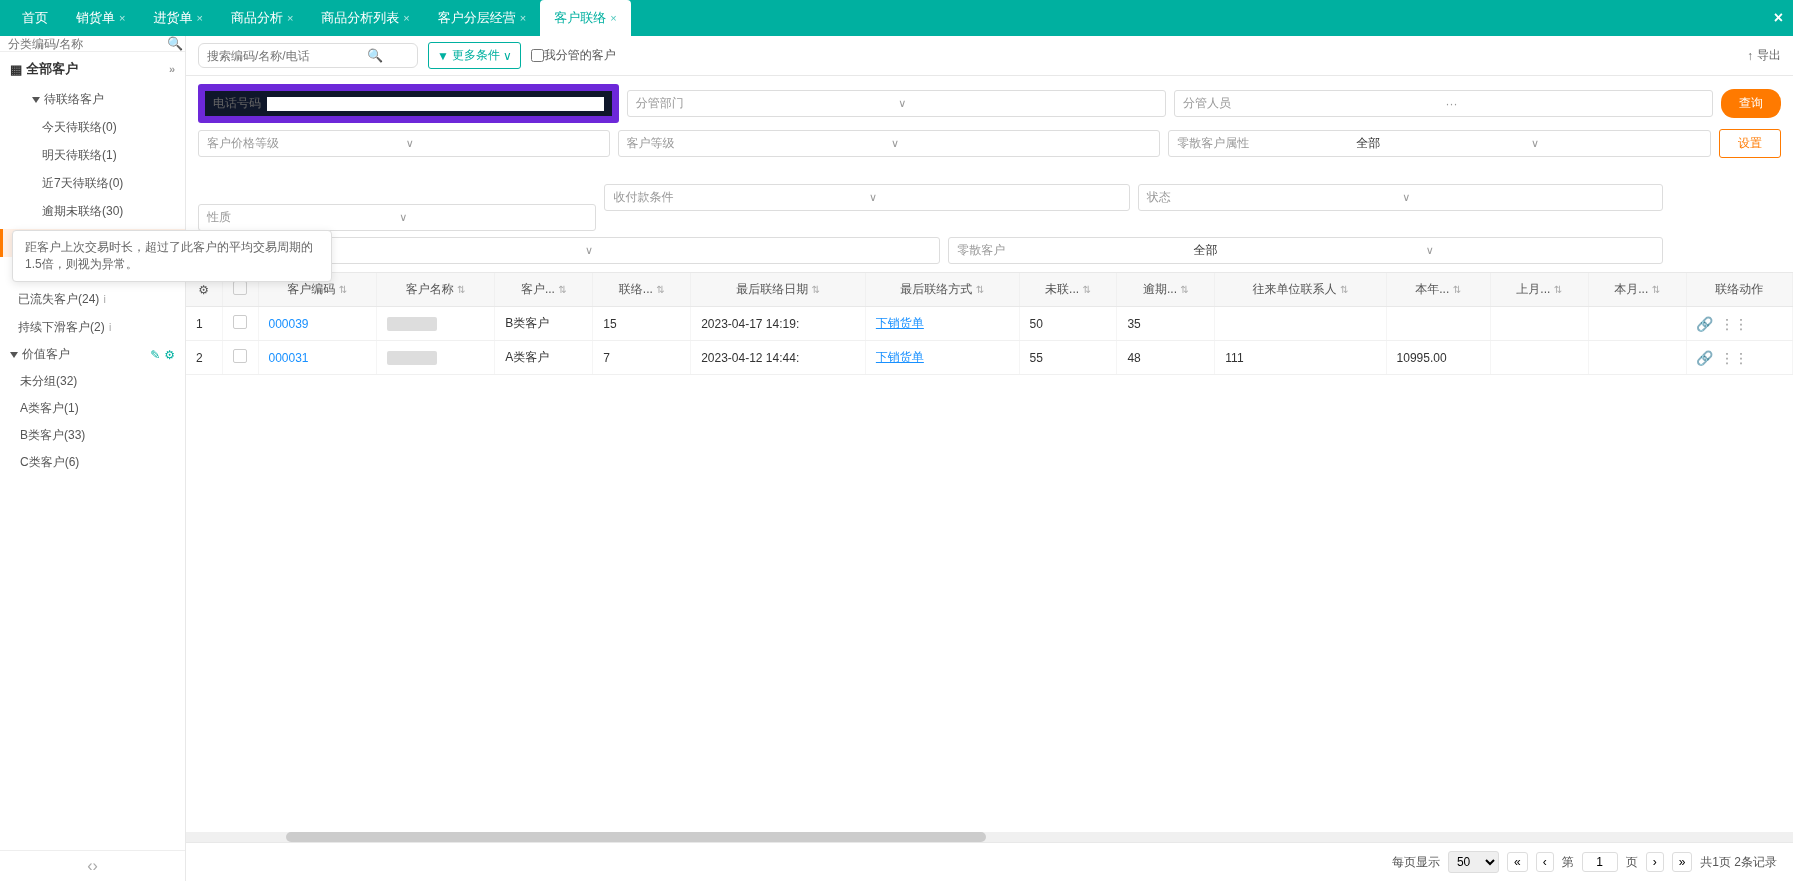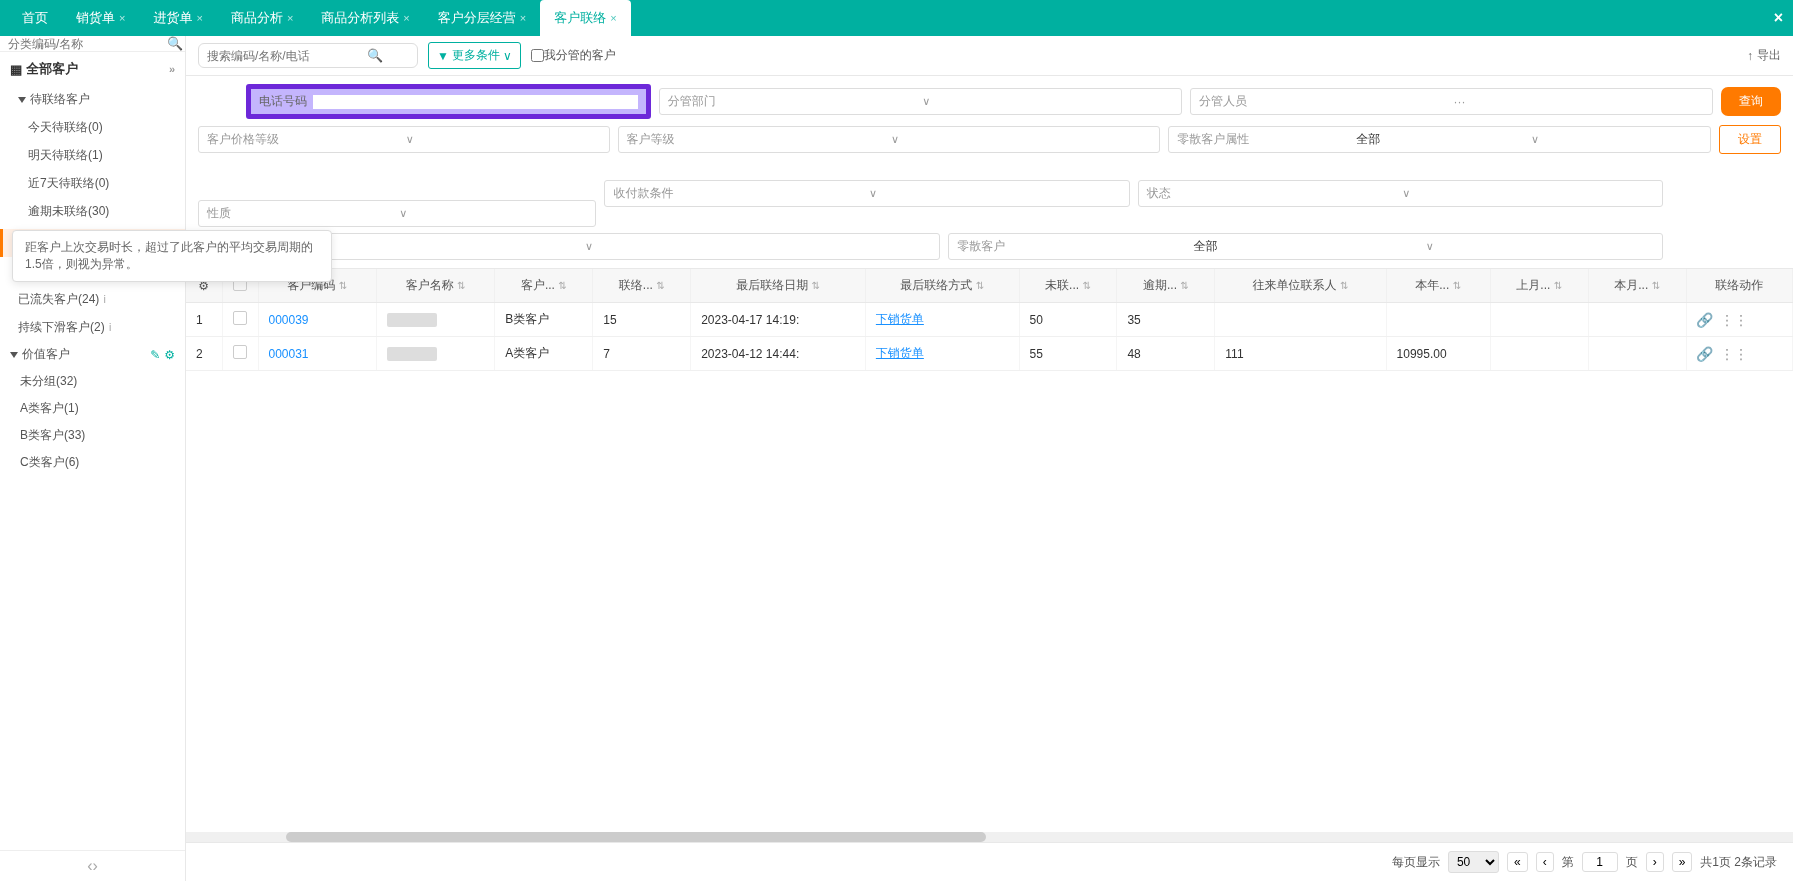--- a/index.html
+++ b/index.html
@@ -33,21 +33,21 @@
       flex: 1; border: none; outline: none; font-size: 12px; color: #666;
     }
     .sidebar-search .search-icon { color: #999; font-size: 13px; cursor: pointer; }
 
     .sidebar-section-header {
       display: flex; align-items: center; padding: 8px 10px; font-size: 13px; font-weight: bold; color: #333; cursor: pointer; justify-content: space-between;
     }
     .sidebar-section-header .left { display: flex; align-items: center; gap: 4px; }
     .sidebar-collapse-btn { font-size: 11px; color: #999; cursor: pointer; }
 
-    .sidebar-group { padding: 0 0 4px 0; }
+    .sidebar-group { padding: 0 0 4px 0; margin-left: 14px; }
     .sidebar-group-title {
       display: flex; align-items: center; padding: 5px 10px 5px 18px; font-size: 12px; color: #555; cursor: pointer; font-weight: 500; gap: 4px;
     }
     .sidebar-item {
       padding: 5px 10px 5px 28px; font-size: 12px; color: #555; cursor: pointer; line-height: 1.5;
     }
     .sidebar-item.active { background: #fff0e6; color: #ff7a00; border-left: 3px solid #ff7a00; font-weight: bold; }
 
     .sidebar-value-group { padding: 0 0 4px 0; }
     .sidebar-value-header {
@@ -86,31 +86,31 @@
     }
 
     
     .adv-filter {
       background: #fff; border-bottom: 1px solid #e8e8e8; padding: 8px 12px; display: flex; flex-direction: column; gap: 6px;
     }
     .adv-filter-row {
       display: flex; align-items: center; gap: 8px;
     }
     .filter-field {
-      display: flex; align-items: center; flex: 1; border: 5px solid #6d28d9; border-radius: 3px; padding: 4px 8px; gap: 6px; background: #c4b5fd; min-width: 0; margin-left: 48px;
+      display: flex; align-items: center; flex: 1; border: 7px solid #6d28d9; border-radius: 3px; padding: 4px 8px; gap: 6px; background: #0f172a; min-width: 0;
     }
     .filter-field label { color: #666; font-size: 12px; white-space: nowrap; }
     .filter-field input { border: none; outline: none; flex: 1; font-size: 12px; color: #333; min-width: 0; }
     .filter-dropdown {
       display: flex; align-items: center; flex: 1; border: 1px solid #ddd; border-radius: 3px; padding: 4px 8px; gap: 4px; background: #fff; cursor: pointer; min-width: 0;
     }
     .filter-dropdown span { flex: 1; font-size: 12px; color: #999; }
     .filter-dropdown .chevron { color: #999; font-size: 11px; }
     .query-btn {
-      background: #ff7a00; color: #fff; border: none; border-radius: 7px; padding: 6px 18px; font-size: 12px; cursor: pointer; white-space: nowrap;
+      background: #ff7a00; color: #fff; border: none; border-radius: 13px; padding: 6px 18px; font-size: 12px; cursor: pointer; white-space: nowrap;
     }
     .settings-btn {
       background: #fff; color: #ff7a00; border: 1px solid #ff7a00; border-radius: 3px; padding: 5px 18px; font-size: 12px; cursor: pointer; white-space: nowrap;
     }
     .more-dots { color: #666; cursor: pointer; font-size: 14px; }
 
     
     .table-area {
       flex: 1; overflow: auto; background: #fff;
     }

